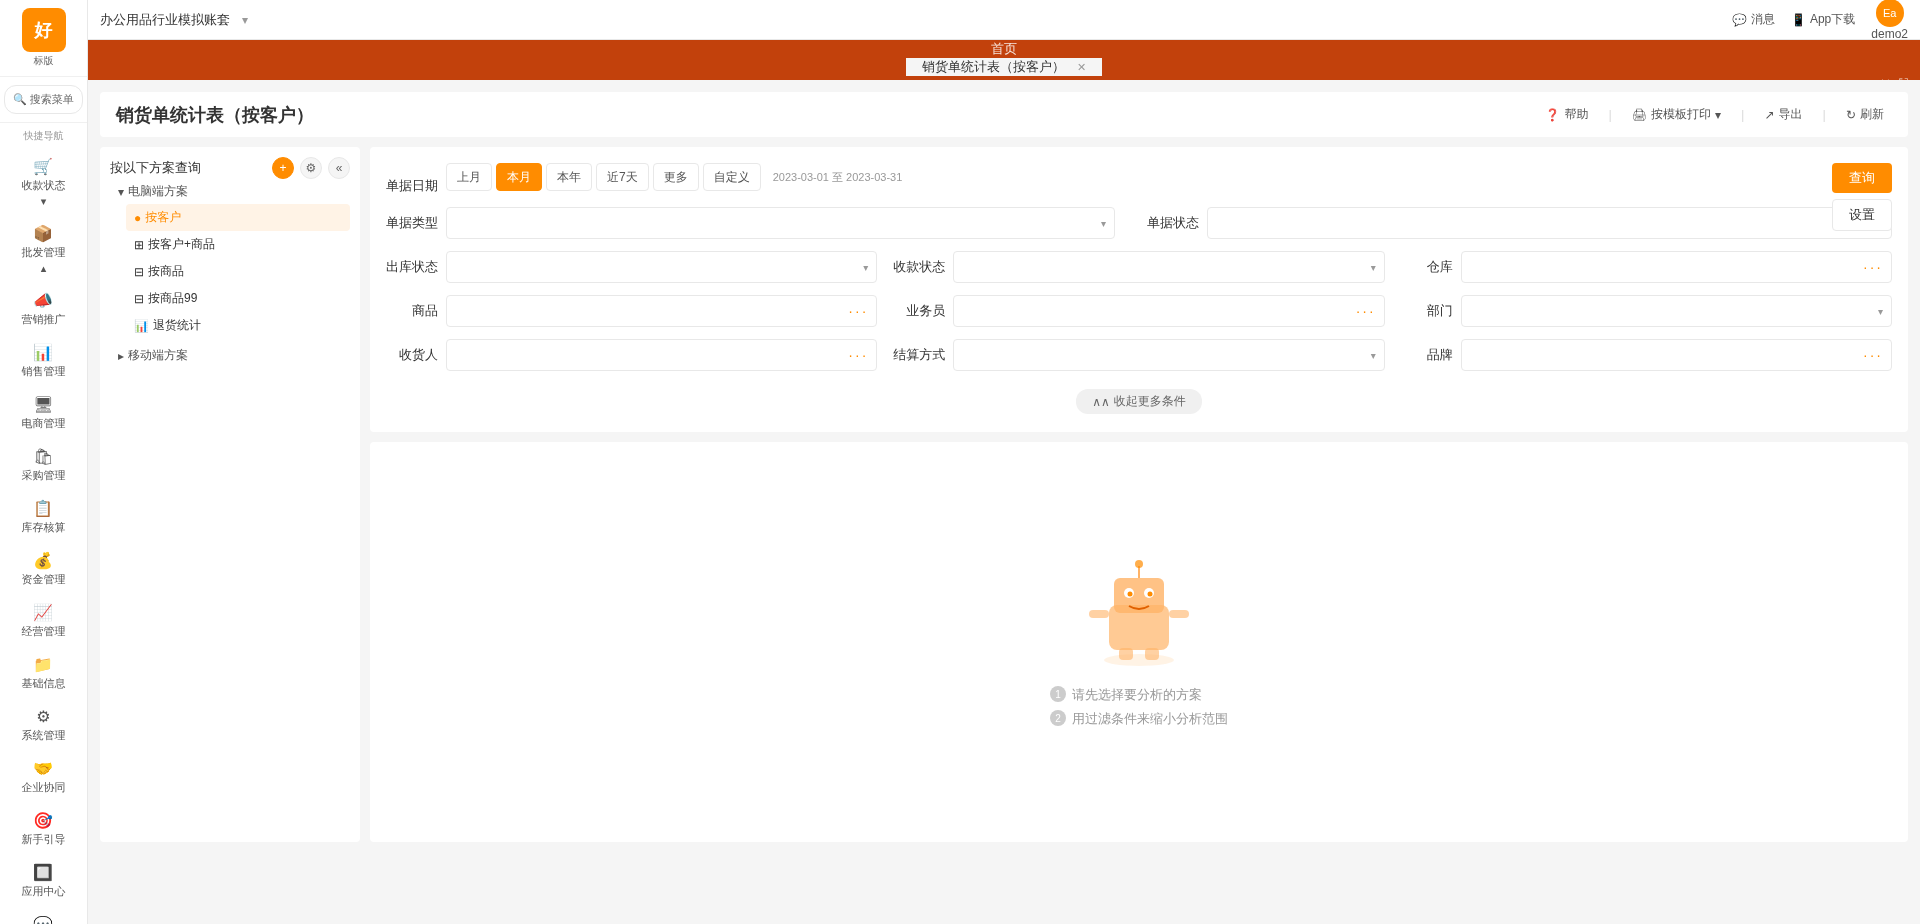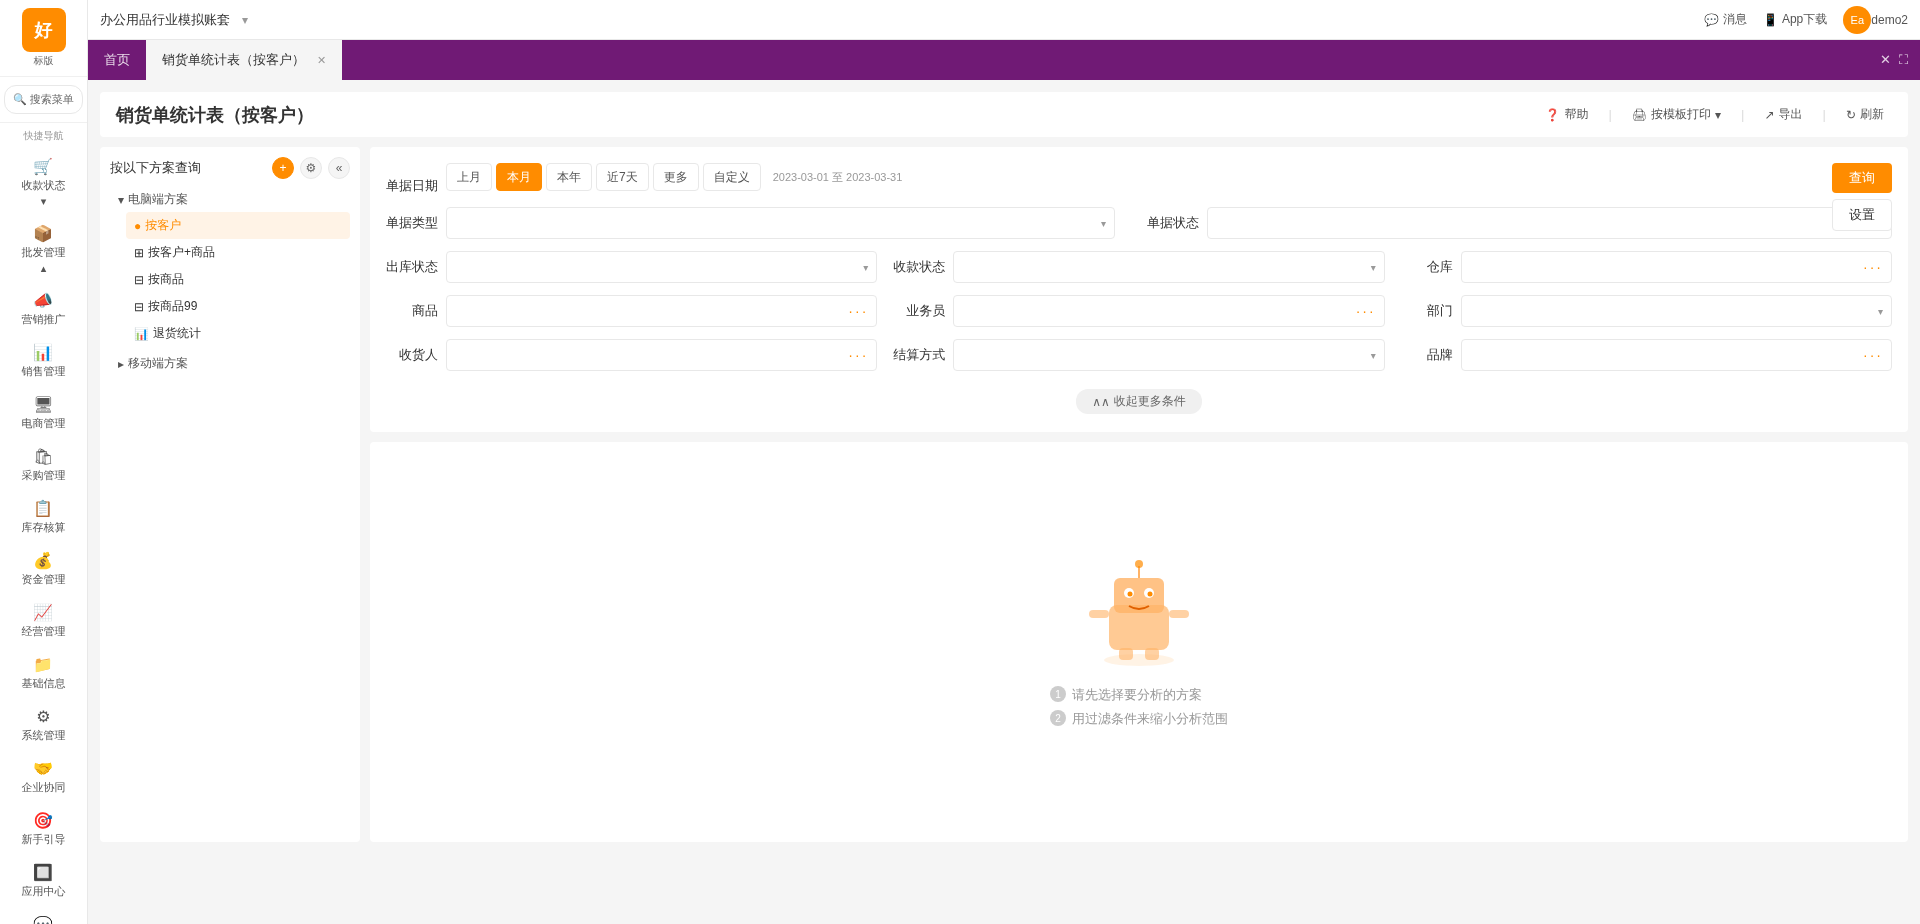--- a/index.html
+++ b/index.html
@@ -24,21 +24,21 @@
     
     .topbar { height: 40px; background: #fff; border-bottom: 1px solid #e8e8e8; display: flex; align-items: center; justify-content: space-between; padding: 0 12px; flex-shrink: 0; }
     .topbar-left { display: flex; align-items: center; gap: 12px; }
     .topbar-title { font-size: 13px; color: #333; }
     .topbar-dropdown { font-size: 12px; color: #999; cursor: pointer; }
     .topbar-right { display: flex; align-items: center; gap: 16px; }
     .topbar-btn { display: flex; align-items: center; gap: 4px; font-size: 12px; color: #555; cursor: pointer; }
     .user-avatar { width: 28px; height: 28px; border-radius: 50%; background: #ff8c00; display: flex; align-items: center; justify-content: center; color: white; font-size: 11px; overflow: hidden; }
 
     
-    .tabbar { height: 40px; background: #701a75; display: flex; align-items: center; padding: 0 0; flex-shrink: 0; }
+    .tabbar { height: 40px; background: #c2410c; display: flex; align-items: center; padding: 0 0; flex-shrink: 0; flex-direction: column; }
     .tab-item { height: 40px; padding: 0 16px; display: flex; align-items: center; gap: 8px; cursor: pointer; font-size: 13px; color: rgba(255,255,255,0.85); position: relative; }
     .tab-item.active { background: #f5f5f5; color: #333; }
     .tab-item .tab-close { font-size: 11px; color: #999; cursor: pointer; margin-left: 4px; }
     .tab-home { background: none; color: rgba(255,255,255,0.85); }
     .tab-maximize { margin-left: auto; padding: 0 12px; color: rgba(255,255,255,0.8); cursor: pointer; display: flex; gap: 8px; }
 
     
     .page-content { flex: 1; overflow-y: auto; background: #f5f5f5; padding: 12px; }
     .page-title-bar { display: flex; align-items: center; justify-content: space-between; margin-bottom: 10px; background: #fff; padding: 10px 16px; border-radius: 4px; }
     .page-title { font-size: 18px; font-weight: bold; color: #333; }
@@ -59,21 +59,21 @@
     .date-label { font-size: 13px; color: #333; white-space: nowrap; min-width: 52px; text-align: right; margin-top: 18px; }
     .date-btns { display: flex; align-items: center; gap: 4px; }
     .date-btn { padding: 4px 10px; border-radius: 4px; border: 1px solid #e8e8e8; background: #fff; font-size: 12px; color: #555; cursor: pointer; height: 28px; }
     .date-btn.active { background: #ff8c00; color: #fff; border-color: #ff8c00; }
     .date-range-text { font-size: 11px; color: #999; margin-left: 4px; }
 
     
     .collapse-row { text-align: center; padding: 6px 0; }
     .collapse-btn { color: #666; font-size: 12px; cursor: pointer; display: inline-flex; align-items: center; gap: 4px; padding: 4px 16px; border-radius: 12px; background: #f0f0f0; }
     .left-panel { width: 260px; flex-shrink: 0; background: #fff; border-radius: 4px; padding: 10px; }
-    .left-panel-header { display: flex; align-items: center; justify-content: space-between; margin-bottom: 8px; }
+    .left-panel-header { display: flex; align-items: center; justify-content: space-between; }
     .left-panel-title { font-size: 13px; color: #333; font-weight: 500; }
     .left-panel-actions { display: flex; gap: 6px; }
     .left-panel-action { width: 22px; height: 22px; border-radius: 50%; border: 1px solid #e8e8e8; display: flex; align-items: center; justify-content: center; cursor: pointer; font-size: 12px; color: #666; }
     .left-panel-action.orange { background: #ff8c00; border-color: #ff8c00; color: #fff; }
     .left-panel-action.gray { background: #f5f5f5; }
     .tree-section { margin-bottom: 4px; }
     .tree-section-header { display: flex; align-items: center; gap: 4px; padding: 4px 8px; cursor: pointer; color: #555; font-size: 12px; }
     .tree-children { padding-left: 16px; }
     .tree-child-item { display: flex; align-items: center; gap: 4px; padding: 5px 8px; cursor: pointer; border-radius: 4px; font-size: 12px; color: #333; }
     .tree-child-item.active { background: #fff3e6; color: #ff8c00; }
@@ -180,21 +180,21 @@
     </div>
     <div class="topbar-right">
       <div class="topbar-btn">
         <span>💬</span>
         <span>消息</span>
       </div>
       <div class="topbar-btn">
         <span>📱</span>
         <span>App下载</span>
       </div>
-      <div class="topbar-btn" style="gap:0;">
+      <div class="topbar-btn" style="gap:0;flex-direction:column;">
         <div class="user-avatar">
           <span>Ea</span>
         </div>
         <span>demo2</span>
       </div>
     </div>
   </div>
 
   <div class="tabbar">
     <div class="tab-item tab-home">

